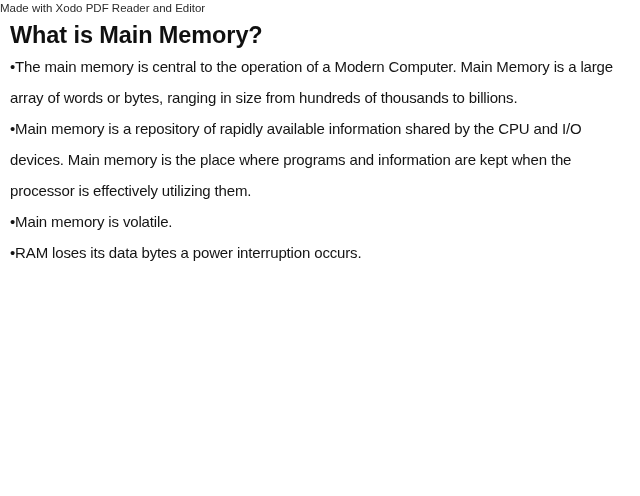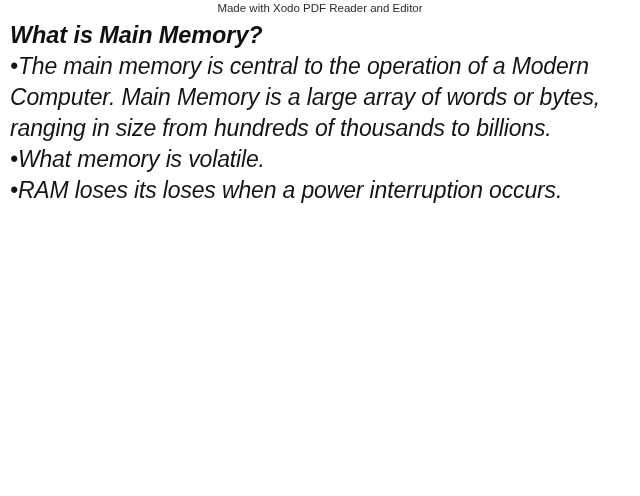--- a/index.html
+++ b/index.html
@@ -16,35 +16,34 @@
     overflow: hidden;
     box-sizing: border-box;
   }
 
   
   .watermark {
     position: absolute;
     top: 1px;
     left: 0;
     width: 640px;
-    text-align: center;
+    text-align: left;
     font-family: "Liberation Sans", sans-serif;
     font-size: 11.5px;
     line-height: 14px;
     color: #2b2b2b;
     white-space: nowrap;
   }
 
   
   .content {
     position: absolute;
     top: 20px;
     left: 10px;
     width: 626px;
-    font-style: italic;
   }
 
   .slide-title {
     font-family: "Liberation Sans", sans-serif;
     font-weight: bold;
     font-size: 23.5px;
     line-height: 31px;
     color: #101010;
     letter-spacing: -0.1px;
     white-space: nowrap;
@@ -52,21 +51,21 @@
 
   .bullet-list {
     margin: 0;
     padding: 0;
     list-style: none;
   }
 
   .bullet-item {
     font-family: "Liberation Sans", sans-serif;
     font-weight: normal;
-    font-size: 23px;
+    font-size: 15px;
     line-height: 31px;
     color: #141414;
     letter-spacing: -0.15px;
     text-indent: 0;
     margin: 0;
     padding: 0;
   }
 
   .bullet-mark {
     font-family: "Liberation Sans", sans-serif;
@@ -78,18 +77,19 @@
 <div id="slide">
 
   <div class="watermark">Made with Xodo PDF Reader and Editor</div>
 
   <div class="content">
 
     <div class="slide-title">What is Main Memory?</div>
 
     <ul class="bullet-list">
       <li class="bullet-item"><span class="bullet-mark">•</span><span>The main memory is central to the operation of a Modern Computer. Main Memory is a large array of words or bytes, ranging in size from hundreds of thousands to billions.</span></li>
-      <li class="bullet-item"><span class="bullet-mark">•</span><span>What memory is volatile.</span></li>
-      <li class="bullet-item"><span class="bullet-mark">•</span><span>RAM loses its loses when a power interruption occurs.</span></li>
+      <li class="bullet-item"><span class="bullet-mark">•</span><span>Main memory is a repository of rapidly available information shared by the CPU and I/O devices. Main memory is the place where programs and information are kept when the processor is effectively utilizing them.</span></li>
+      <li class="bullet-item"><span class="bullet-mark">•</span><span>Main memory is volatile.</span></li>
+      <li class="bullet-item"><span class="bullet-mark">•</span><span>RAM loses its data bytes a power interruption occurs.</span></li>
     </ul>
 
   </div>
 </div>
 
 </body></html>

